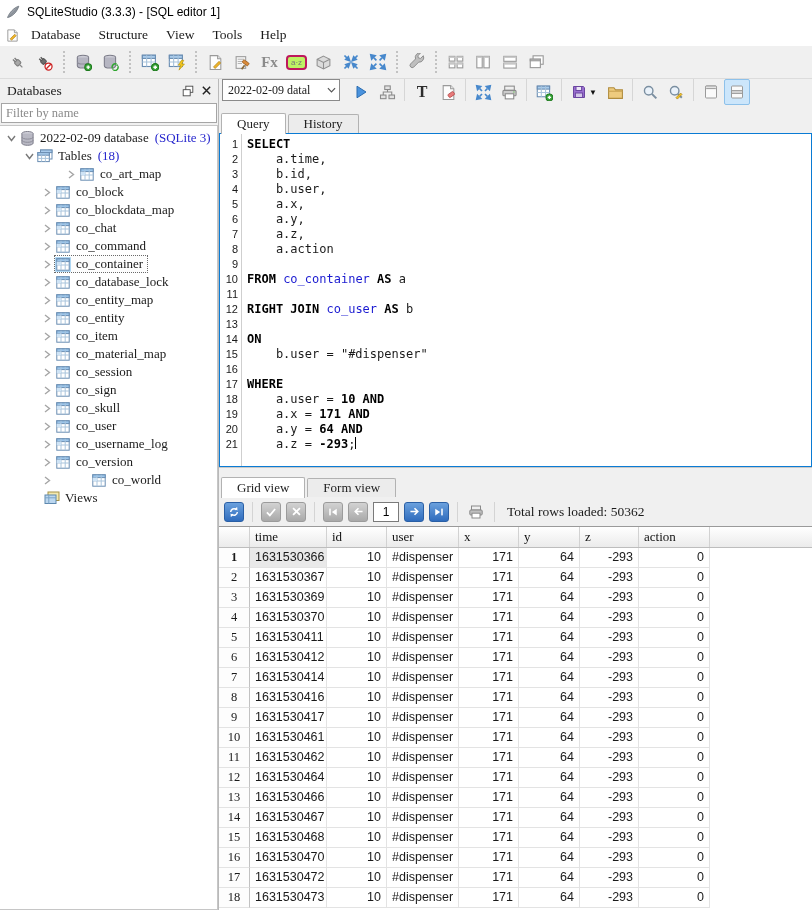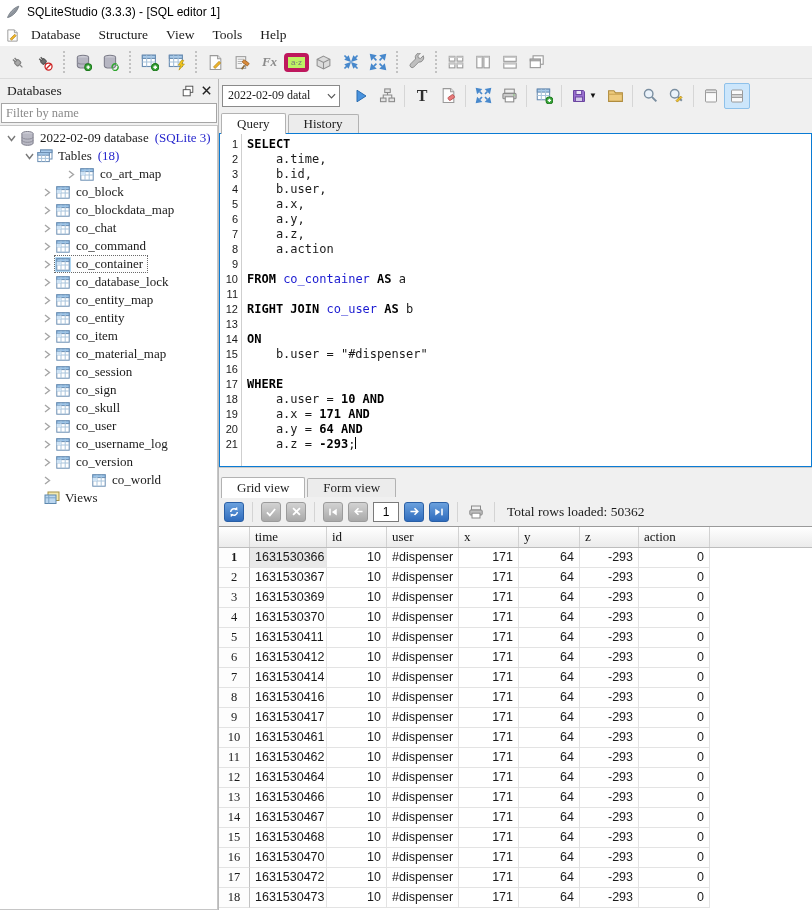--- a/index.html
+++ b/index.html
@@ -12,22 +12,22 @@
               font-family:"Liberation Sans", sans-serif; font-size:12px; color:#000; flex:0 0 auto; }
   .menubar { height:22px; background:#ffffff; display:flex; align-items:center; padding-left:3px; flex:0 0 auto; }
   .menu-item { padding:2px 9px; font-size:13.5px; cursor:default; }
   .menu-winicon { width:18px; height:16px; display:flex; align-items:center; justify-content:center; margin-right:1px; }
 
   
   .toolbar { height:33px; background:#f0f0f0; border-bottom:1px solid #dcdcdc; display:flex; align-items:center;
              padding:0 4px; flex:0 0 auto; }
   .tb-btn { width:27px; height:27px; display:flex; align-items:center; justify-content:center; border-radius:2px; }
   .tb-sep { width:0; height:22px; border-left:2px dotted #c2c2c2; margin:0 5px; }
-  .glyph-fx { font-family:"Liberation Serif", serif; font-style:italic; font-weight:bold; font-size:13px; color:#8b8b8b; }
-  .glyph-az { font-family:"Liberation Sans", sans-serif; font-size:8px; color:#777; border:4px solid #be185d; border-radius:4px;
+  .glyph-fx { font-family:"Liberation Serif", serif; font-weight:bold; font-size:15px; color:#8b8b8b; }
+  .glyph-az { font-family:"Liberation Sans", sans-serif; font-size:8px; color:#777; border:2px solid #be185d; border-radius:4px;
               padding:1px 3px; background:#bef264; }
   .glyph-t  { font-family:"Liberation Serif", serif; font-weight:bold; font-size:16px; color:#2d2d2d; line-height:1; }
 
   
   .content { flex:1; display:flex; min-height:0; }
 
   
   .sidebar { width:219px; flex:0 0 219px; display:flex; flex-direction:column; background:#f0f0f0; border-right:1px solid #b9b9b9; }
   .dock-header { height:23px; display:flex; align-items:center; padding:0 3px 0 7px; }
   .dock-title { flex:1; font-size:13.5px; }
@@ -41,21 +41,21 @@
   .chev { width:14px; flex:0 0 14px; display:flex; align-items:center; justify-content:center; }
   .tree-ico { width:16px; height:15px; flex:0 0 16px; display:flex; align-items:center; justify-content:center; margin-right:5px; }
   .tree-label { font-size:13px; }
   .tree-meta { color:#2626cd; margin-left:6px; font-size:13px; }
   .row-inner { display:flex; align-items:center; height:18px; padding-right:4px; border:1px dotted transparent; }
   .tree-row.selected .row-inner { border:1px dotted #6a6a6a; background:#fdfdfd; }
   .tree-row.selected .tree-ico { background:#aed6f2; border-radius:1px; }
 
   
   .main { flex:1; display:flex; flex-direction:column; min-width:0; }
-  .editor-toolbar { height:33px; display:flex; align-items:center; padding:0 3px; background:#f0f0f0; flex:0 0 auto; }
+  .editor-toolbar { height:33px; display:flex; padding:0 3px; background:#f0f0f0; flex:0 0 auto; }
   .et-btn { width:26px; height:26px; display:flex; align-items:center; justify-content:center; border-radius:2px; }
   .et-btn.toggled { background:#cce6fb; border:1px solid #8ec1ea; }
   .et-sep { width:0; height:22px; border-left:1px solid #d6d6d6; margin:0 4px; }
   .combo { width:118px; height:22px; background:#fff; border:1px solid #8a8a8a; display:flex; align-items:center;
            font-size:12px; padding-left:5px; margin-right:8px; }
   .combo-text { flex:1; overflow:hidden; white-space:nowrap; }
   .combo-arrow { width:16px; display:flex; align-items:center; justify-content:center; }
   .save-caret { font-size:8px; color:#111; margin-left:2px; }
 
   

